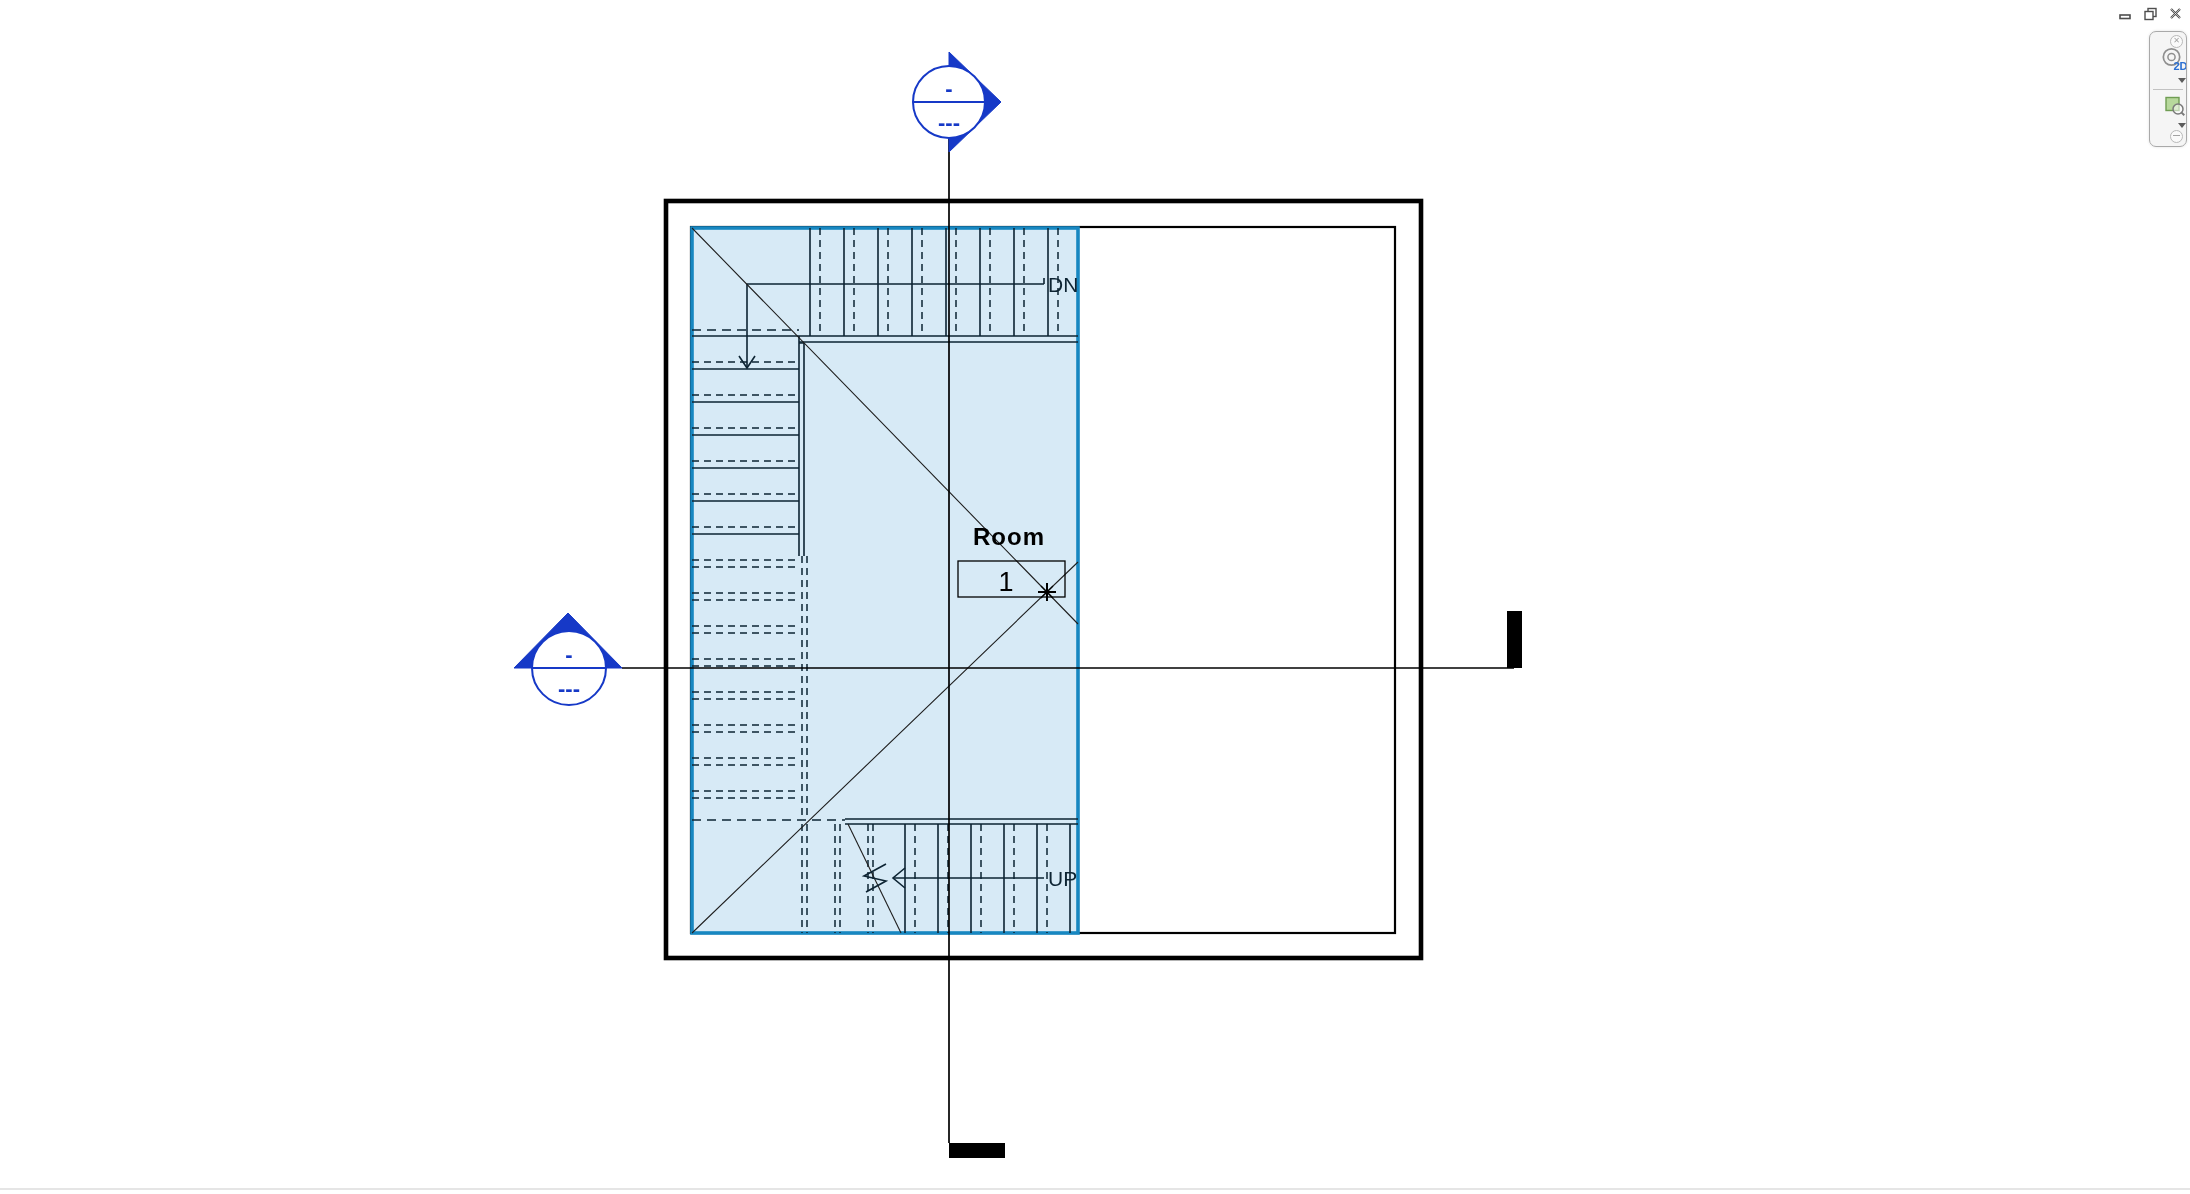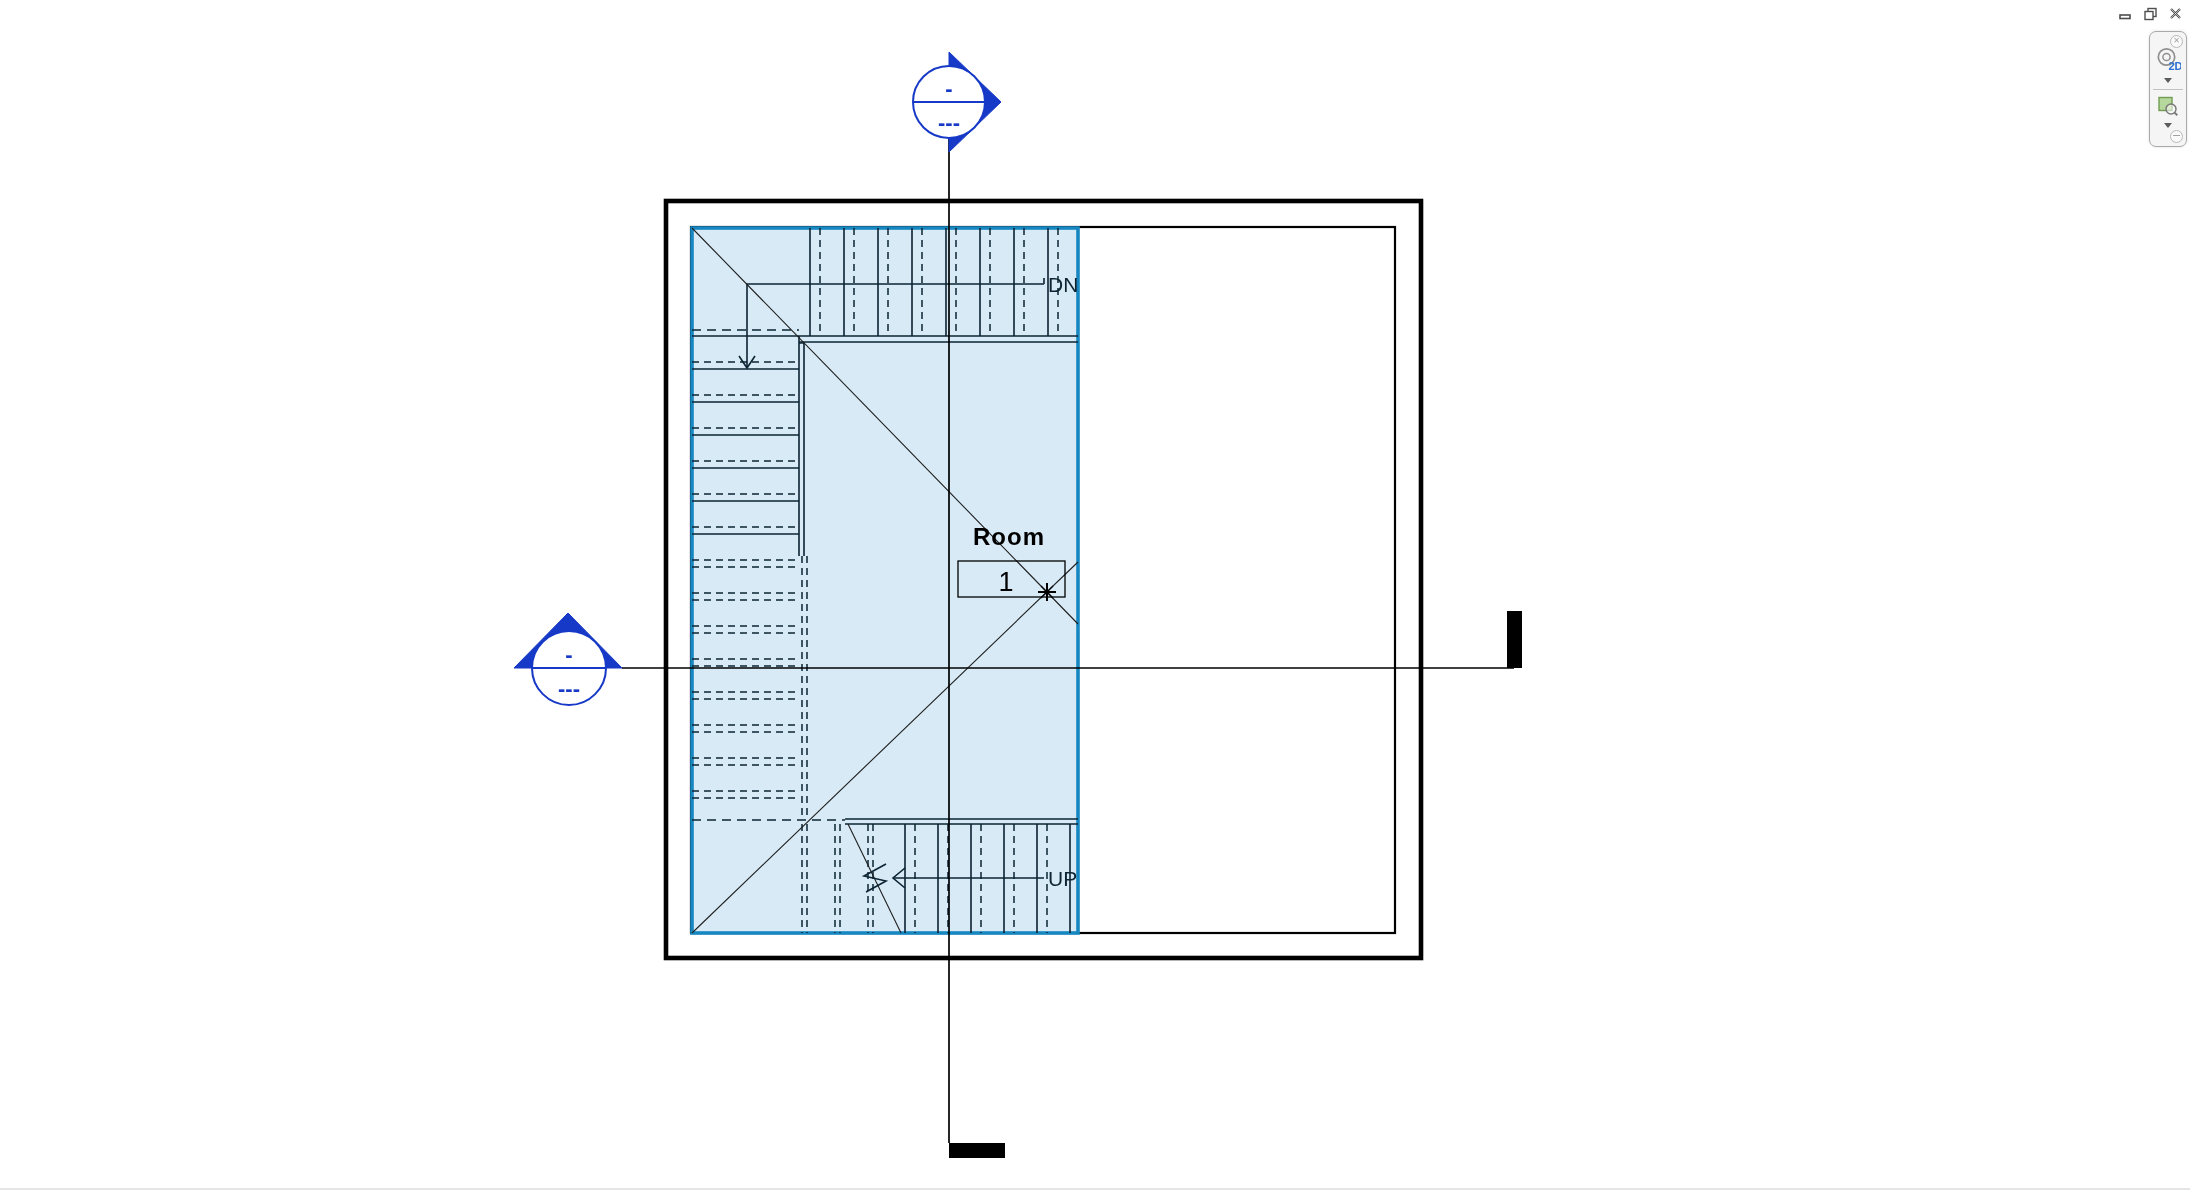--- a/index.html
+++ b/index.html
@@ -26,21 +26,21 @@
   
   .navbar{position:absolute;top:31px;right:3px;width:36px;height:114px;
           background:rgba(243,243,243,.84);border:1px solid #a9a9a9;border-radius:7px;
           box-shadow:0 0 3px rgba(0,0,0,.12);}
   .nav-close{position:absolute;top:3px;right:3px;width:11px;height:11px;border:1px solid #b9b9b9;
              border-radius:50%;color:#a3a3a3;font-size:8px;line-height:10px;text-align:center;
              background:rgba(255,255,255,.5);}
   .nav-min{position:absolute;bottom:3px;right:3px;width:11px;height:11px;border:1px solid #b9b9b9;
            border-radius:50%;background:rgba(255,255,255,.5);}
   .nav-min::after{content:"";position:absolute;left:2px;right:2px;top:4px;height:1px;background:#a3a3a3;}
-  .nav-item{position:absolute;left:0;width:100%;display:flex;justify-content:center;}
+  .nav-item{position:absolute;left:0;width:100%;display:flex;justify-content:flex-end;}
   .caret{width:0;height:0;border-left:4px solid transparent;border-right:4px solid transparent;
          border-top:5px solid #5c5c5c;}
   .nav-sep{position:absolute;top:57px;left:3px;right:3px;height:1px;background:#c2c2c2;}
 </style>
 </head>
 <body>
 
 <div class="stage">
 
   <svg width="2190" height="1194" viewBox="0 0 2190 1194">

